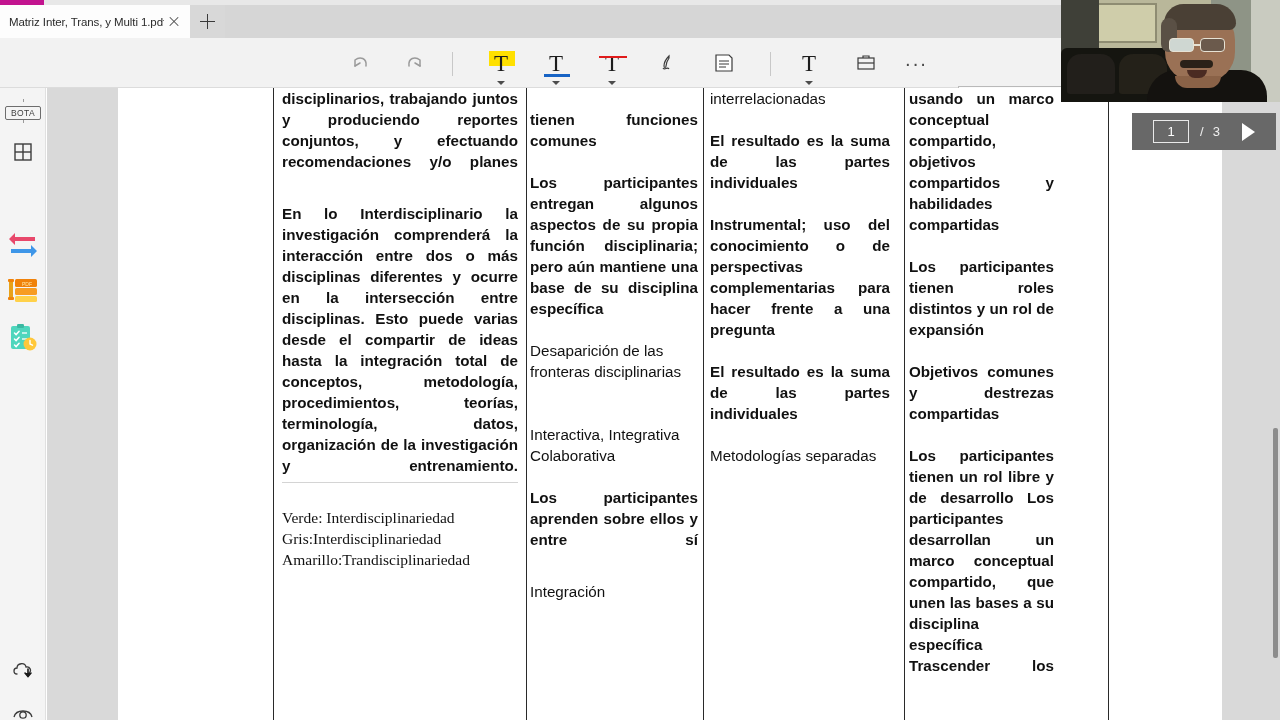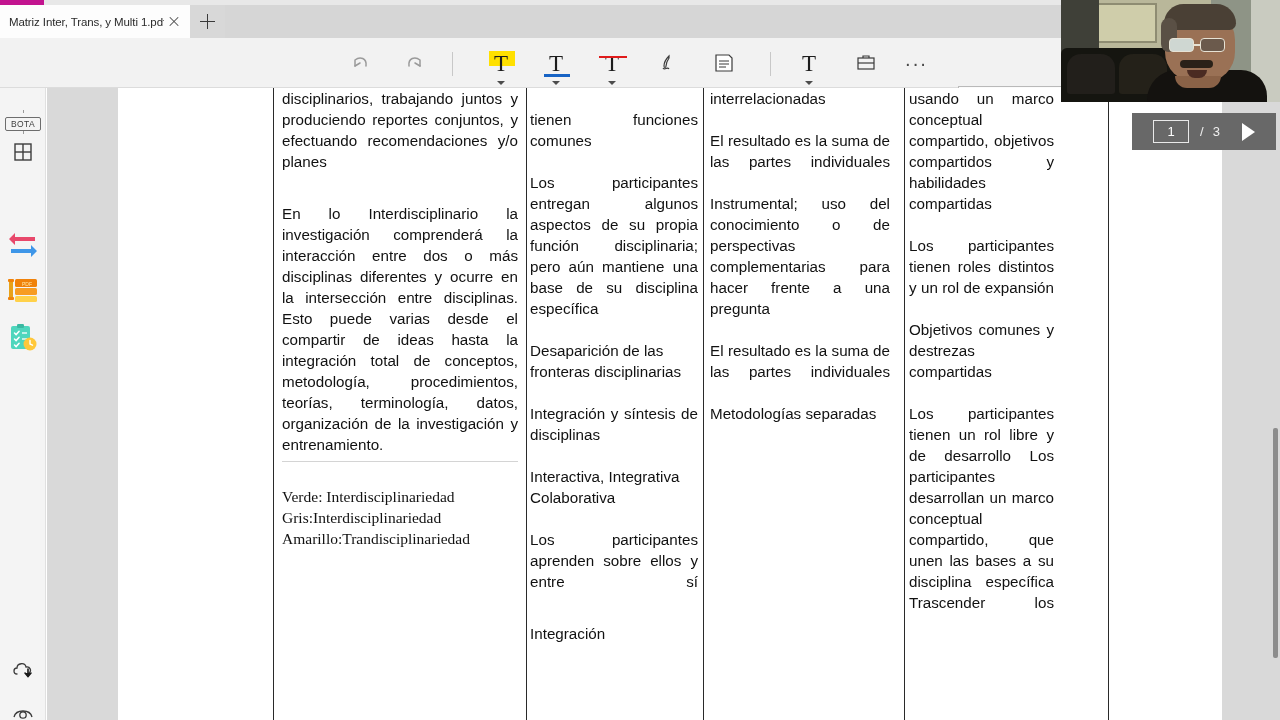--- a/index.html
+++ b/index.html
@@ -89,21 +89,21 @@
   
   .viewer { position:absolute; left:47px; top:88px; right:0; bottom:0; background:#d9d9d9; overflow:hidden; }
   .page {
     position:absolute; left:71px; top:0; width:1104px; height:700px; background:#ffffff;
   }
   .pagecontent { position:absolute; left:0; top:0; width:1104px; height:700px; }
 
   .col { position:absolute; top:0; font-size:15.2px; color:#111; line-height:21px; }
   .cell-border-l { position:absolute; top:0; width:1.3px; background:#2a2a2a; }
 
-  p.j { text-align:justify; text-align-last:justify; margin:0 0 0 0; }
+  p.j { text-align:justify; text-align-last:justify; margin:0 0 0 0;font-weight:bold; }
   p.l { text-align:left; margin:0; }
   .gap { height:21px; }
   .gap-s { height:10px; }
 
   .legend {
     font-family:"Liberation Serif", serif; font-size:15.5px; line-height:21px; color:#111;
     text-align:left;
   }
   .hr-thin { height:1px; background:#d4d4d4; margin:6px 0 0 0; }
 
@@ -250,21 +250,21 @@
       <span style="font-size:20px;color:#4a4a4a;letter-spacing:1px;line-height:10px;">···</span>
     </div>
 
     <div class="searchbox">
       <span>Introducir texto</span>
     </div>
   </div>
 
   <div class="rail">
 
-    <div class="rail-item" style="top:25px;">
+    <div class="rail-item" style="top:14px;">
       <span class="bota-wrap">
         <span class="bota">BOTA</span>
       </span>
     </div>
 
     <div class="rail-item" style="top:53px;">
       <svg width="22" height="22" viewBox="0 0 22 22">
         <rect x="3" y="3" width="16" height="16" fill="none" stroke="#3d3d3d" stroke-width="1.4"></rect>
         <line x1="11" y1="3" x2="11" y2="19" stroke="#3d3d3d" stroke-width="1.4"></line>
         <line x1="3" y1="11" x2="19" y2="11" stroke="#3d3d3d" stroke-width="1.4"></line>
@@ -345,21 +345,20 @@
           </div>
         </div>
 
         <div class="col" style="left:412px; width:168px;margin-top:21px;">
           <p class="j">tienen funciones comunes</p>
           <div class="gap"></div>
           <p class="j">Los participantes entregan algunos aspectos de su propia función disciplinaria; pero aún mantiene una base de su disciplina específica</p>
           <div class="gap"></div>
           <p class="l">Desaparición de las fronteras disciplinarias</p>
           <div class="gap"></div>
-          <p class="j">Integración y síntesis de disciplinas</p>
           <div class="gap"></div>
           <p class="l">Interactiva, Integrativa Colaborativa</p>
           <div class="gap"></div>
           <p class="j">Los participantes aprenden sobre ellos y entre sí</p>
           <div class="gap"></div>
             <div class="gap-s"></div>
           <p class="l">Integración</p>
         </div>
 
         <div class="col" style="left:592px; width:180px;">

